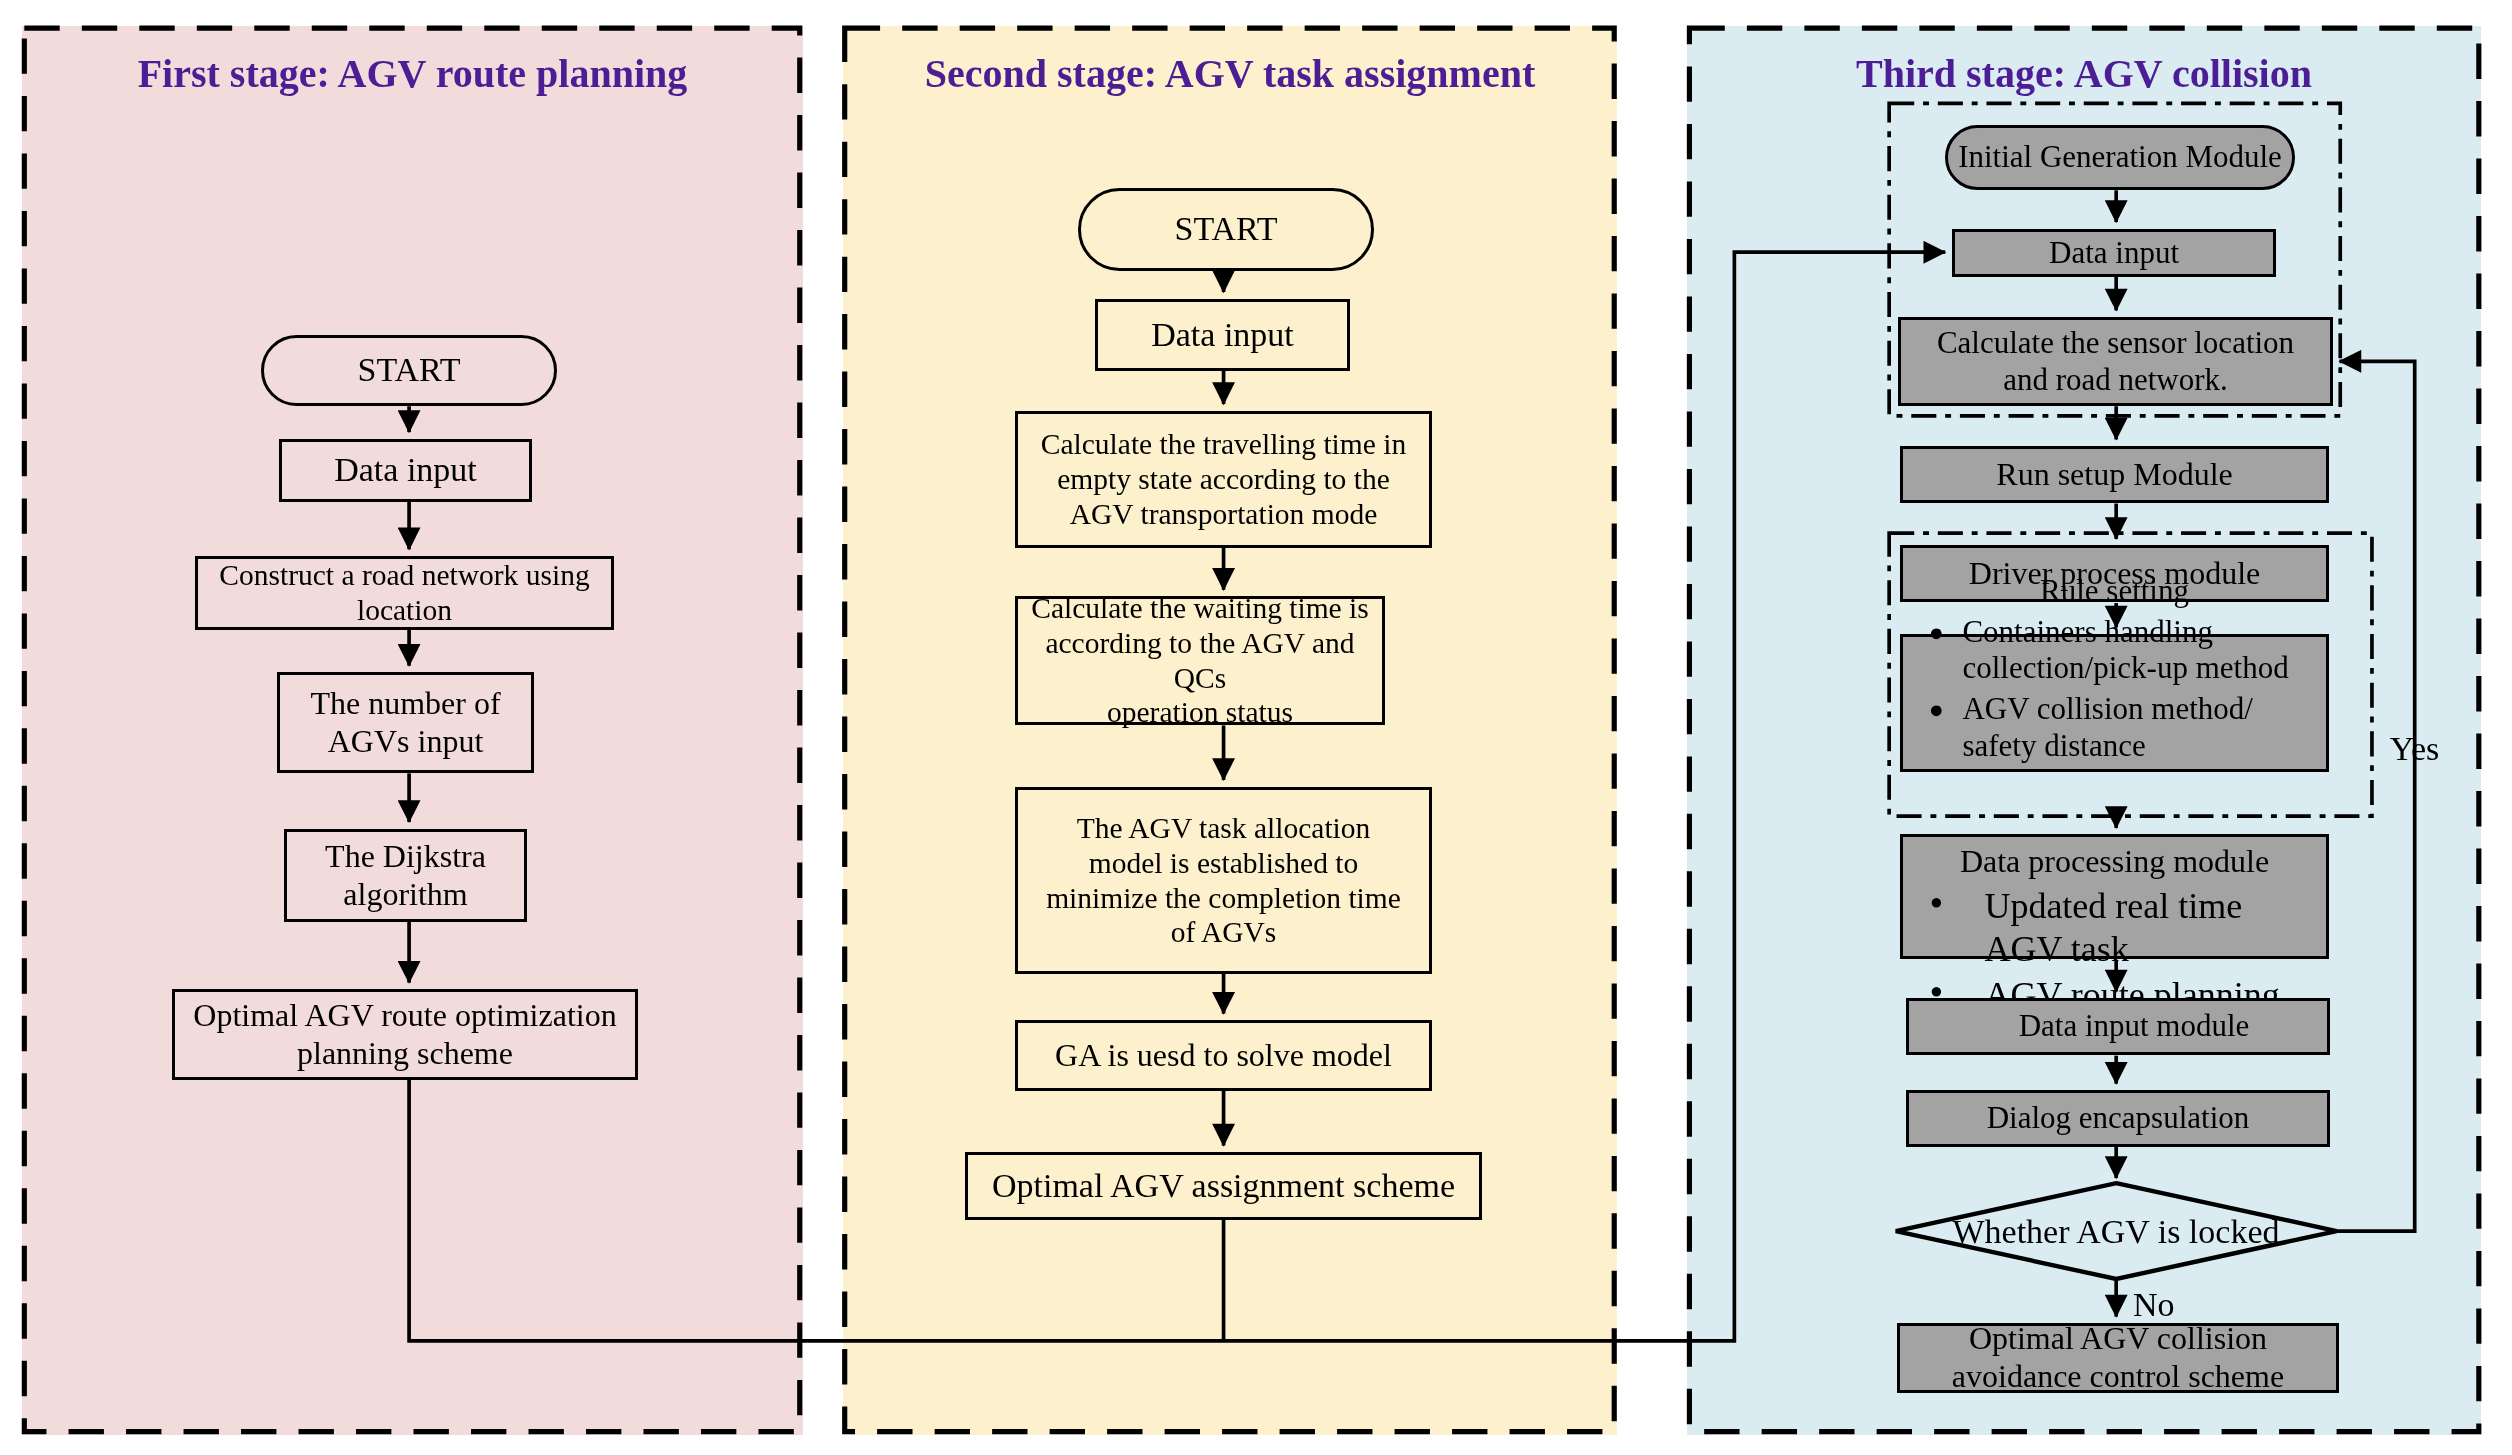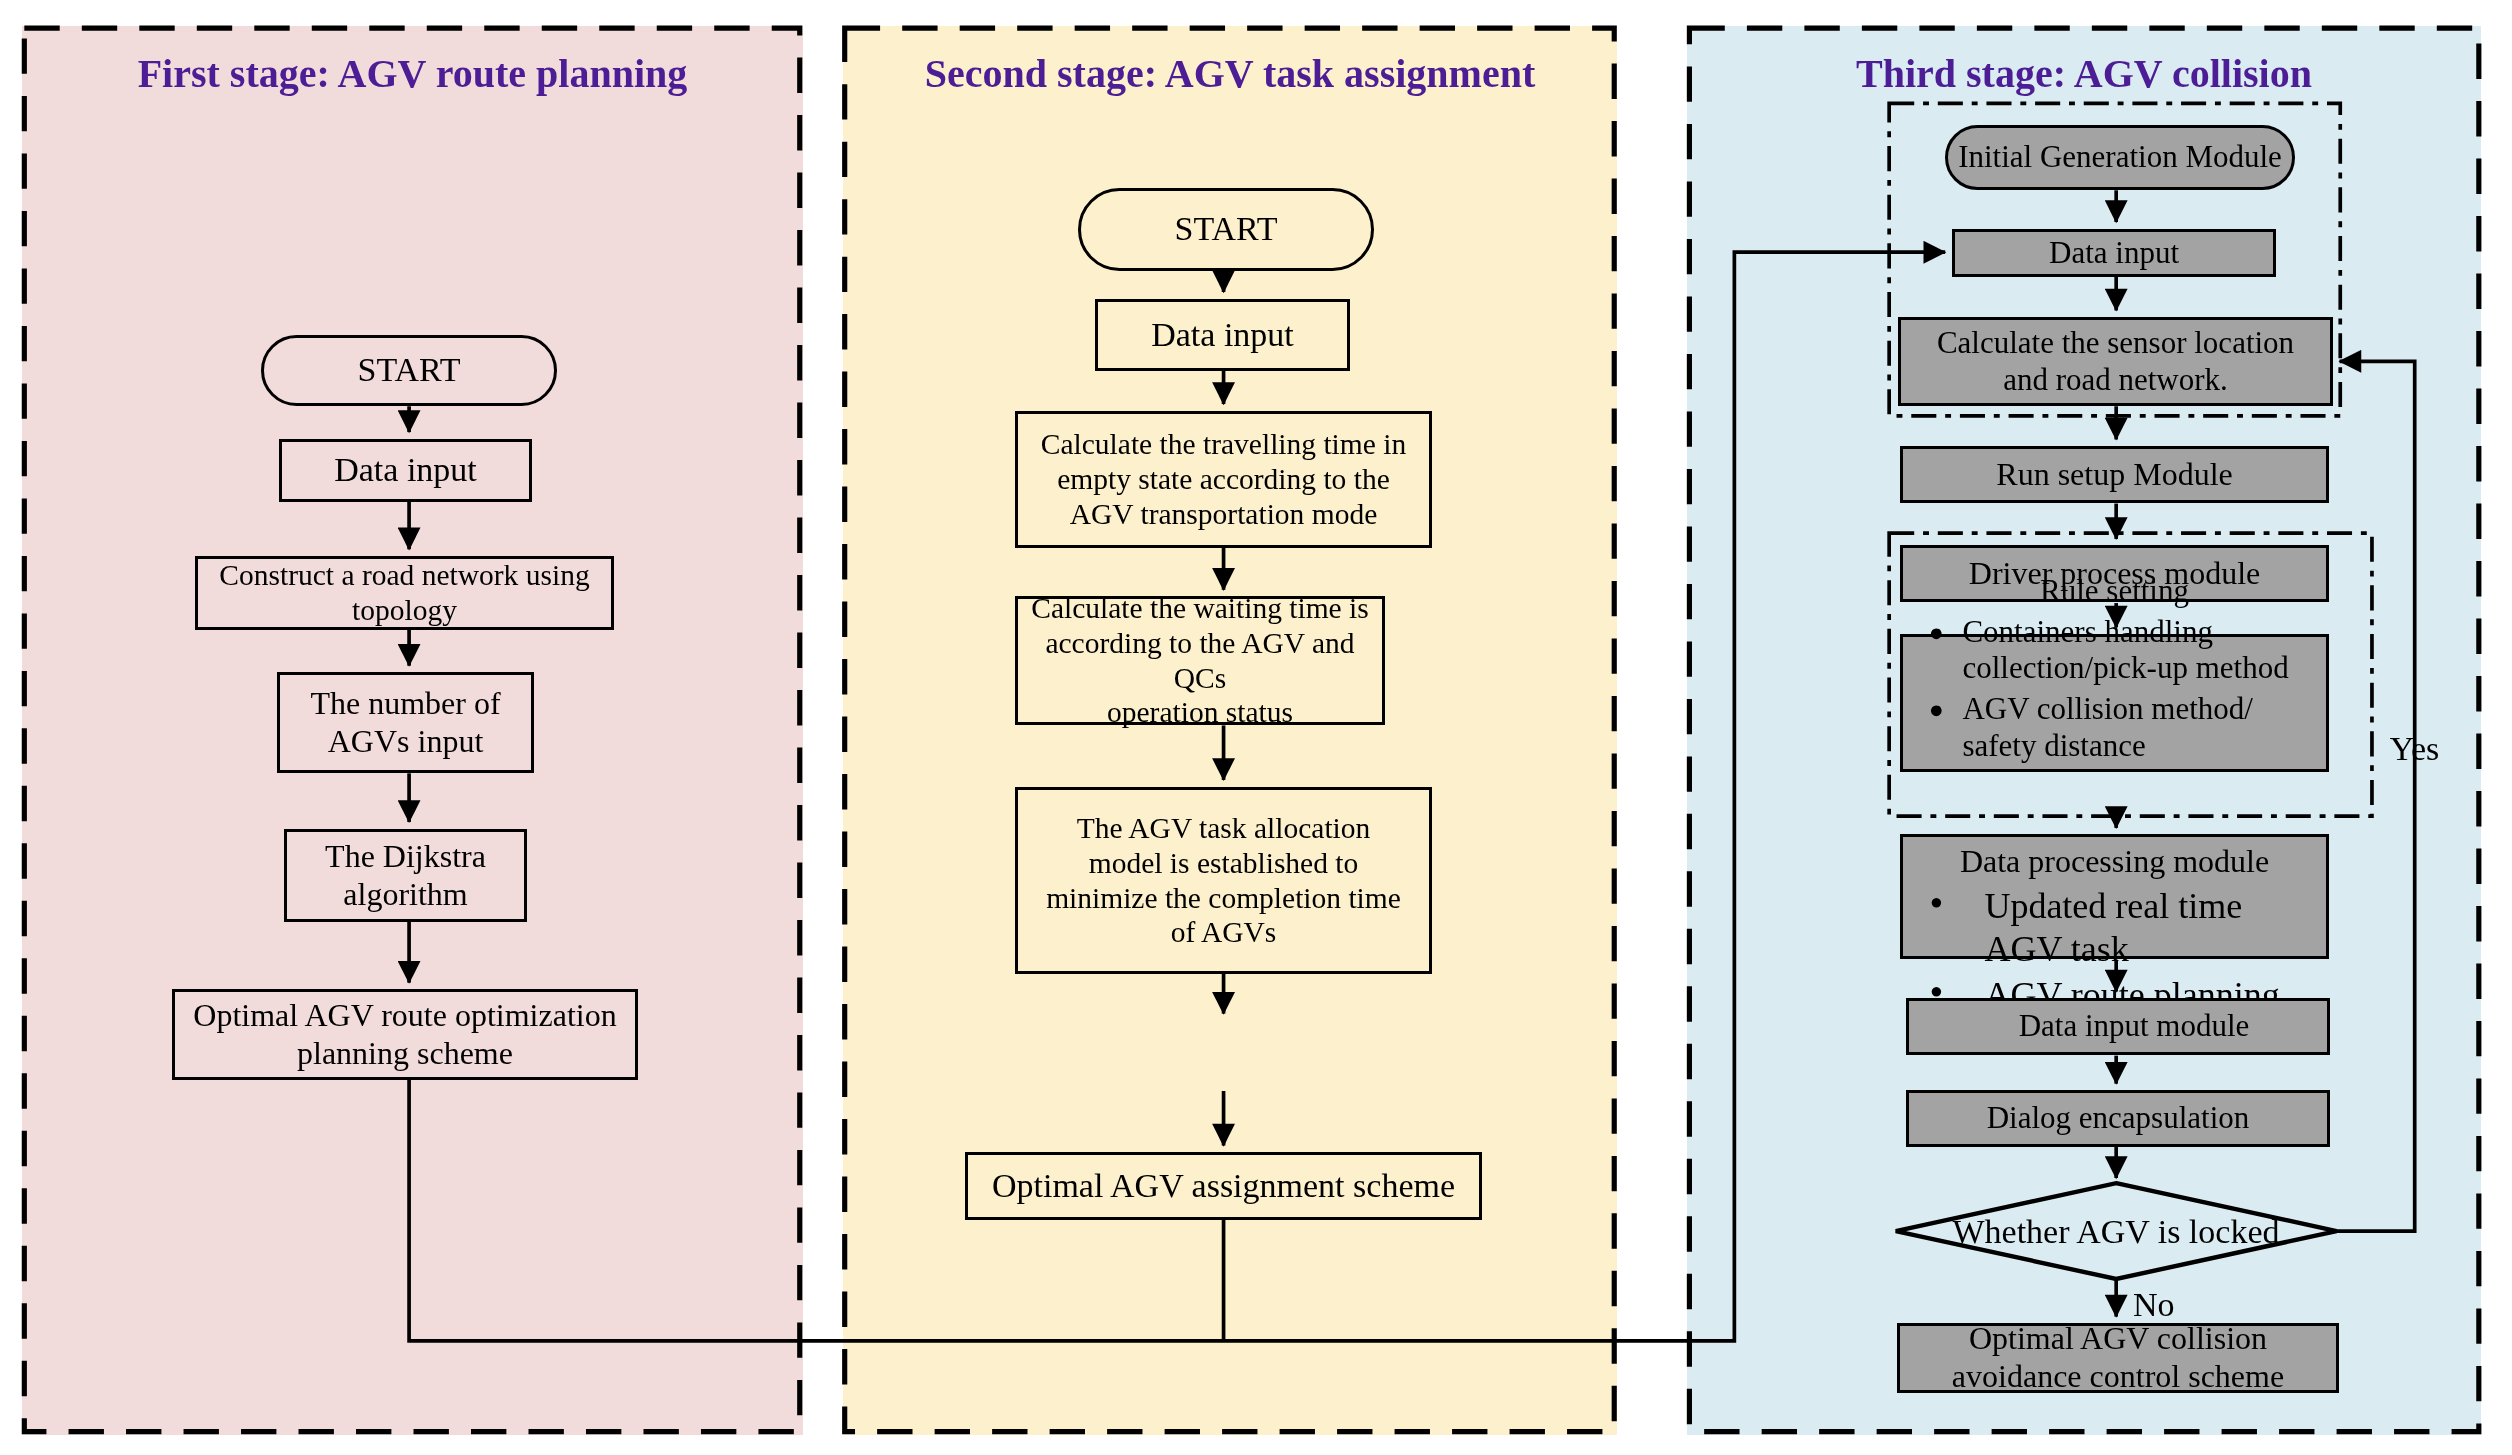--- a/index.html
+++ b/index.html
@@ -146,40 +146,41 @@
     <polygon points="2871,1605 3170,1670 2871,1735 2572,1670" fill="#daebf2" stroke="#000" stroke-width="6"></polygon>
   </svg>
 
   <div class="panel-title" id="t1">First stage: AGV route planning</div>
   <div class="panel-title" id="t2">Second stage: AGV task assignment</div>
   <div class="panel-title" id="t3">Third stage: AGV collision</div>
 
   <div class="node s1 pill" id="b1-start">START</div>
   <div class="node s1" id="b1-datain">Data input</div>
   <div class="node s1" id="b1-construct">Construct a road network using
-topology</div>
+location</div>
   <div class="node s1" id="b1-numagv">The number of
 AGVs input</div>
   <div class="node s1" id="b1-dijkstra">The Dijkstra
 algorithm</div>
   <div class="node s1" id="b1-optimal">Optimal AGV route optimization
 planning scheme</div>
 
   <div class="node s2 pill" id="b2-start">START</div>
   <div class="node s2" id="b2-datain">Data input</div>
   <div class="node s2" id="b2-travel">Calculate the travelling time in
 empty state according to the
 AGV transportation mode</div>
   <div class="node s2" id="b2-wait">Calculate the waiting time is
 according to the AGV and QCs
 operation status</div>
   <div class="node s2" id="b2-task">The AGV task allocation
 model is established to
 minimize the completion time
 of AGVs</div>
+  <div class="node s2" id="b2-ga">GA is uesd to solve model</div>
   <div class="node s2" id="b2-optimal">Optimal AGV assignment scheme</div>
 
   <div class="node s3 pill" id="b3-initial">Initial Generation Module</div>
   <div class="node s3" id="b3-datain">Data input</div>
   <div class="node s3" id="b3-sensor">Calculate the sensor location
 and road network.</div>
   <div class="node s3" id="b3-runsetup">Run setup Module</div>
   <div class="node s3" id="b3-driver">Driver process module</div>
 
   <div class="node s3" id="b3-rule">

